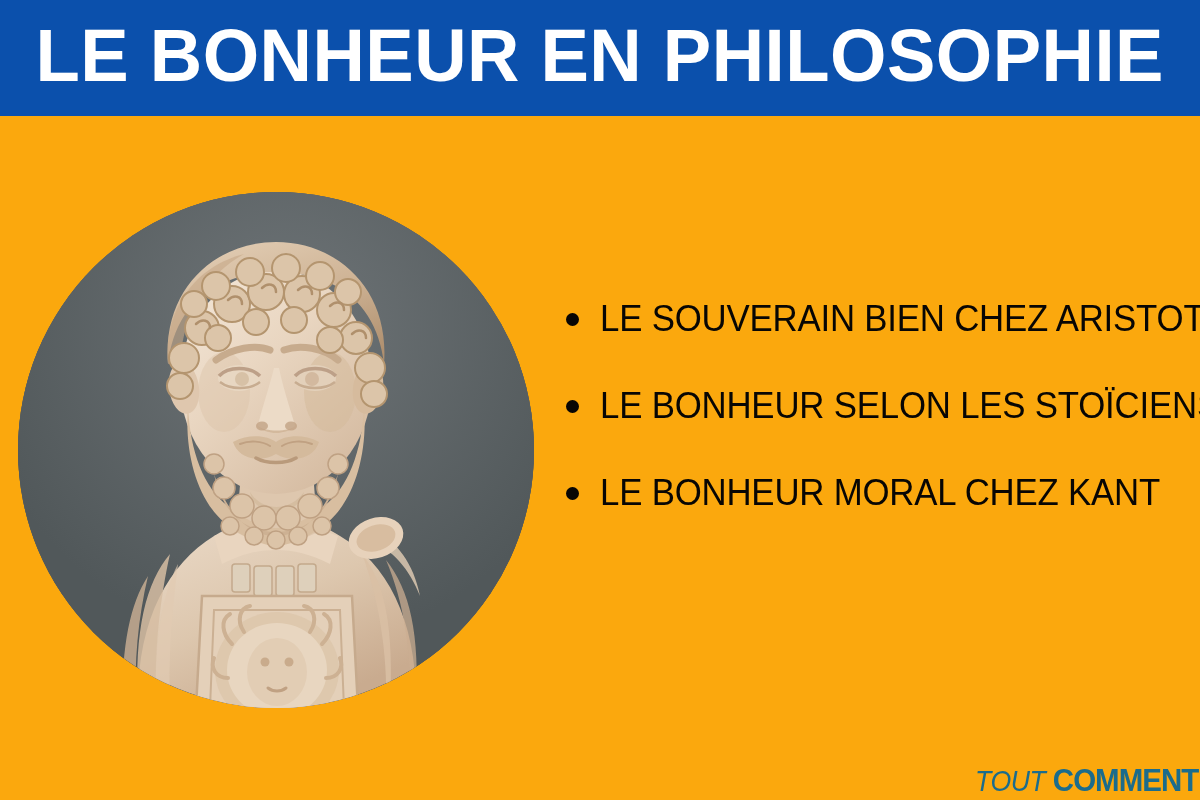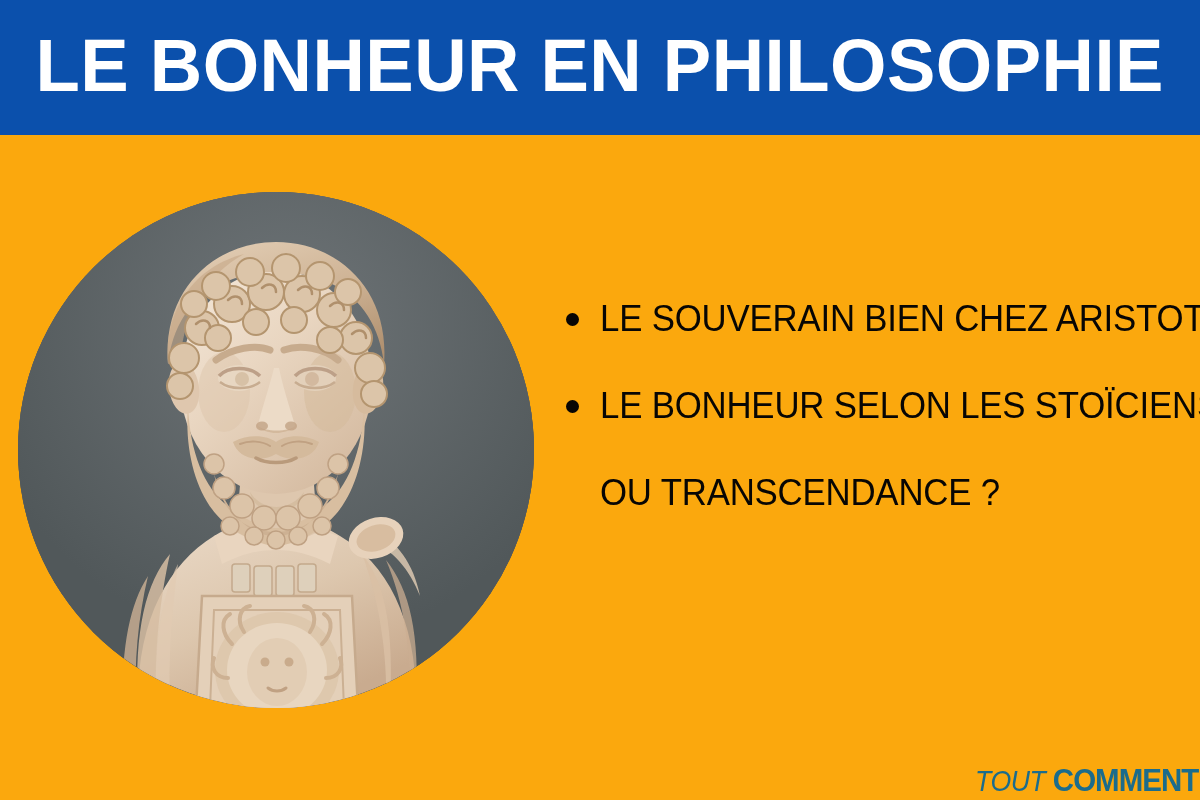--- a/index.html
+++ b/index.html
@@ -15,21 +15,21 @@
     background: #FBA80D;
     font-family: "Liberation Sans", "DejaVu Sans", sans-serif;
     -webkit-font-smoothing: antialiased;
   }
 
   
   #header-banner {
     position: absolute;
     left: 0; top: 0;
     width: 1200px;
-    height: 135px;
+    height: 116px;
     background: #0B50AC;
     display: flex;
     align-items: center;
     justify-content: center;
   }
   #header-title {
     color: #FFFFFF;
     font-size: 74px;
     font-weight: 700;
     letter-spacing: 0.5px;
@@ -333,25 +333,26 @@
       <div class="bullet-row">
         <span class="bullet-dot"></span>
         <span class="bullet-text">LE SOUVERAIN BIEN CHEZ ARISTOTE</span>
       </div>
 
       <div class="bullet-row">
         <span class="bullet-dot"></span>
         <span class="bullet-text">LE BONHEUR SELON LES STOÏCIENS</span>
       </div>
 
-
-
-      <div class="bullet-row continuation">
-        <span class="bullet-text">OU TRANSCENDANCE ?</span>
+      <div class="bullet-row">
+        <span class="bullet-dot"></span>
+        <span class="bullet-text">LE BONHEUR MORAL CHEZ KANT</span>
       </div>
+
+
 
     </div>
 
     <div id="brand-logo">
       <span id="brand-tout">TOUT</span>
       <span id="brand-comment">COMMENT</span>
     </div>
 
   </div>
 </div>

